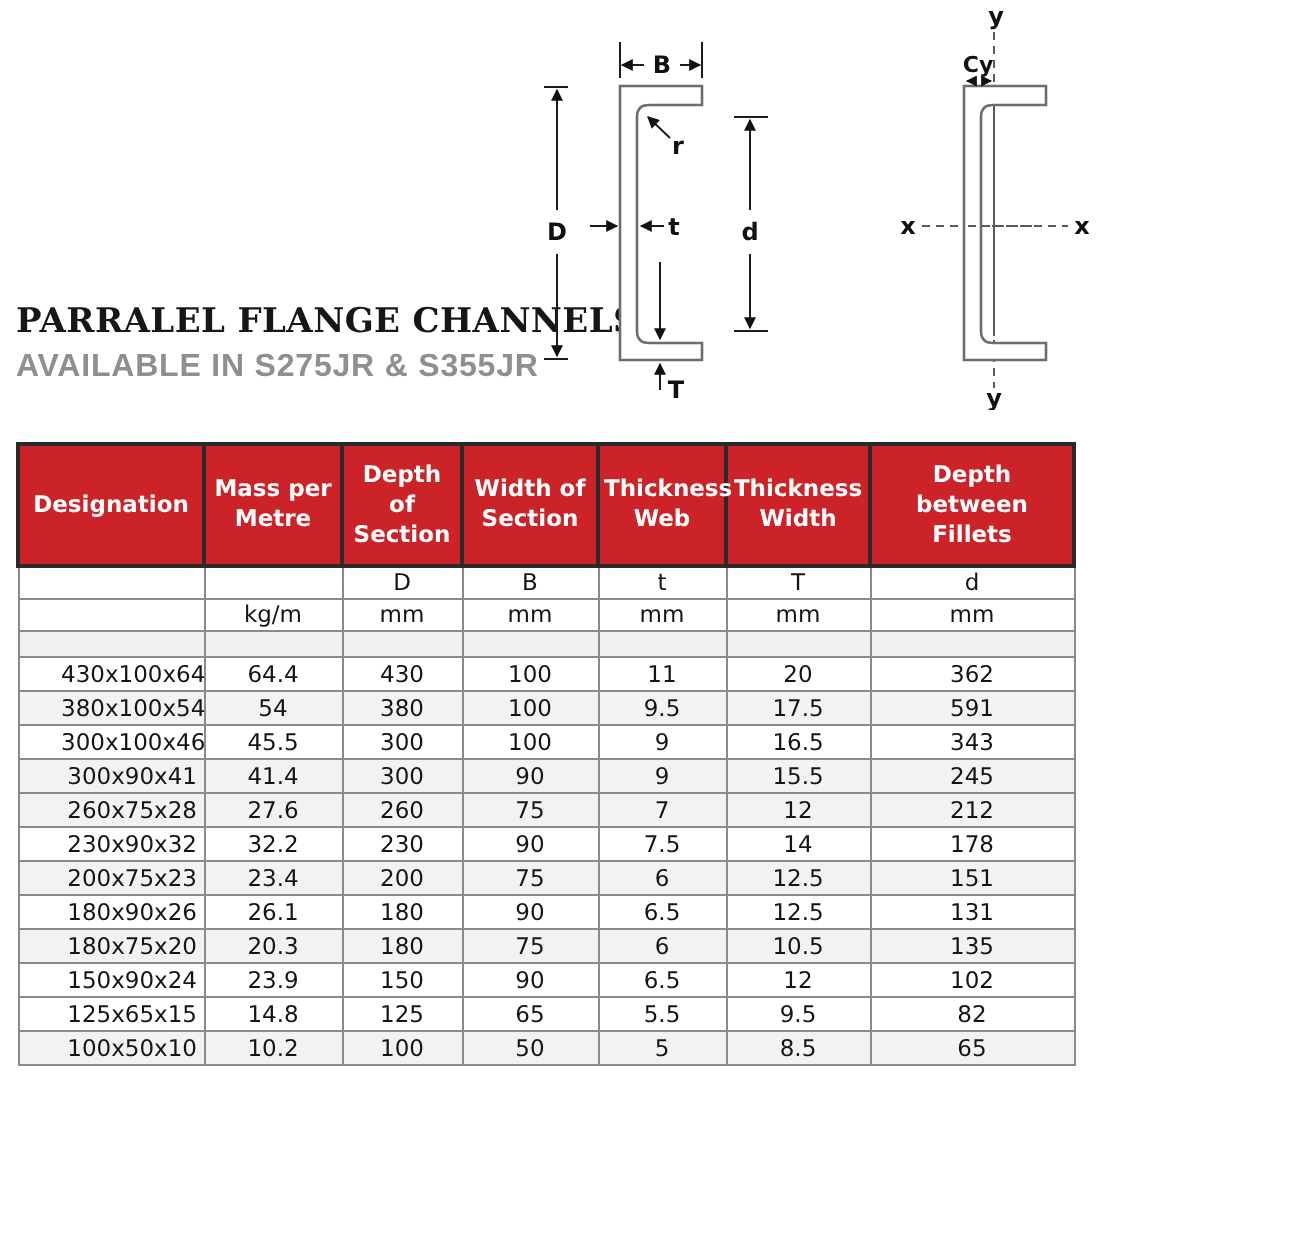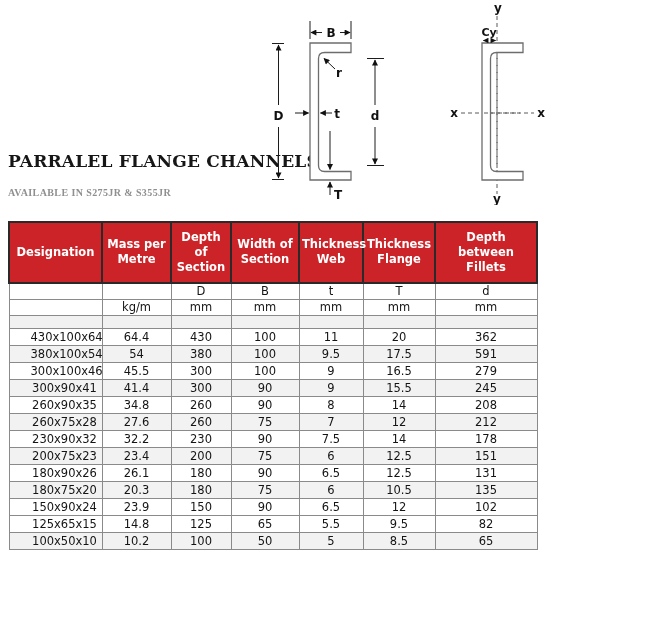--- a/index.html
+++ b/index.html
@@ -7,22 +7,22 @@
     position:relative;width:649px;height:622px;background:#ffffff;
     font-family:"DejaVu Sans",sans-serif;overflow:hidden;
   }
   
   .title-block{position:absolute;left:8px;top:151px;}
   .title-block h1{
     margin:0;font-family:"DejaVu Serif",serif;font-weight:bold;
     font-size:17px;letter-spacing:.2px;color:#161616;white-space:nowrap;
   }
   .title-block .subtitle{
-    margin-top:16px;font-family:Liberation Serif, serif;font-weight:bold;
-    font-size:10px;letter-spacing:.4px;color:#8f8f8f;white-space:nowrap;
+    margin-top:4px;font-family:Liberation Sans, sans-serif;font-weight:bold;
+    font-size:16px;letter-spacing:.4px;color:#8f8f8f;white-space:nowrap;
   }
   
   .diag{position:absolute;top:0;}
   .diag-left{left:268px;}
   .diag-right{left:440px;}
   .diag .outline{fill:#ffffff;stroke:#6d6d6d;stroke-width:1.3;}
   .diag .dim{stroke:#1c1c1c;stroke-width:1;fill:none;}
   .diag .axis{stroke:#5a5a5a;stroke-width:1;fill:none;stroke-dasharray:4 3;}
   .diag text{font-family:"DejaVu Sans",sans-serif;font-weight:bold;font-size:12px;fill:#111;}
   .diag text.small{font-size:11px;}
@@ -35,21 +35,21 @@
   table.spec th{
     background:#CC2328;color:#fff;font-weight:bold;font-size:11.5px;
     border:2px solid #2a2a2a;padding:7px 2px;line-height:1.3;
     text-align:center;vertical-align:middle;
   }
   table.spec td{
     border:1px solid #8a8a8a;background:#fff;
     text-align:center;padding:1px 3px;height:14px;line-height:14px;
     overflow:hidden;white-space:nowrap;
   }
-  table.spec td.desig{text-align:center;padding-left:21px;}
+  table.spec td.desig{text-align:right;padding-left:21px;}
   table.spec tr.alt td{background:#F2F2F2;}
   table.spec tr.sub td{height:13px;line-height:13px;}
   table.spec tr.spacer td{height:10px;line-height:10px;background:#F1F1F1;}
 </style>
 </head>
 <body>
 
 <div class="sheet">
 
   <div class="title-block">
@@ -129,21 +129,21 @@
         <col style="width:72px">
       <col style="width:102px">
     </colgroup>
     <thead>
         <tr>
           <th>Designation</th>
           <th>Mass per Metre</th>
           <th>Depth of Section</th>
           <th>Width of Section</th>
           <th>Thickness Web</th>
-          <th>Thickness Flange</th>
+          <th>Thickness Width</th>
           <th>Depth between Fillets</th>
         </tr>
       </thead>
     <tbody>
         <tr class="sub">
           <td class="desig"></td>
           <td></td>
           <td>D</td>
           <td>B</td>
           <td>t</td>
@@ -186,39 +186,30 @@
           <td>17.5</td>
           <td>591</td>
         </tr>
         <tr>
           <td class="desig">300x100x46</td>
           <td>45.5</td>
           <td>300</td>
           <td>100</td>
           <td>9</td>
           <td>16.5</td>
-          <td>279</td>
+          <td>343</td>
         </tr>
         <tr class="alt">
           <td class="desig">300x90x41</td>
           <td>41.4</td>
           <td>300</td>
           <td>90</td>
           <td>9</td>
           <td>15.5</td>
           <td>245</td>
-        </tr>
-        <tr>
-          <td class="desig">260x90x35</td>
-          <td>34.8</td>
-          <td>260</td>
-          <td>90</td>
-          <td>8</td>
-          <td>14</td>
-          <td>208</td>
         </tr>
         <tr class="alt">
           <td class="desig">260x75x28</td>
           <td>27.6</td>
           <td>260</td>
           <td>75</td>
           <td>7</td>
           <td>12</td>
           <td>212</td>
         </tr>

